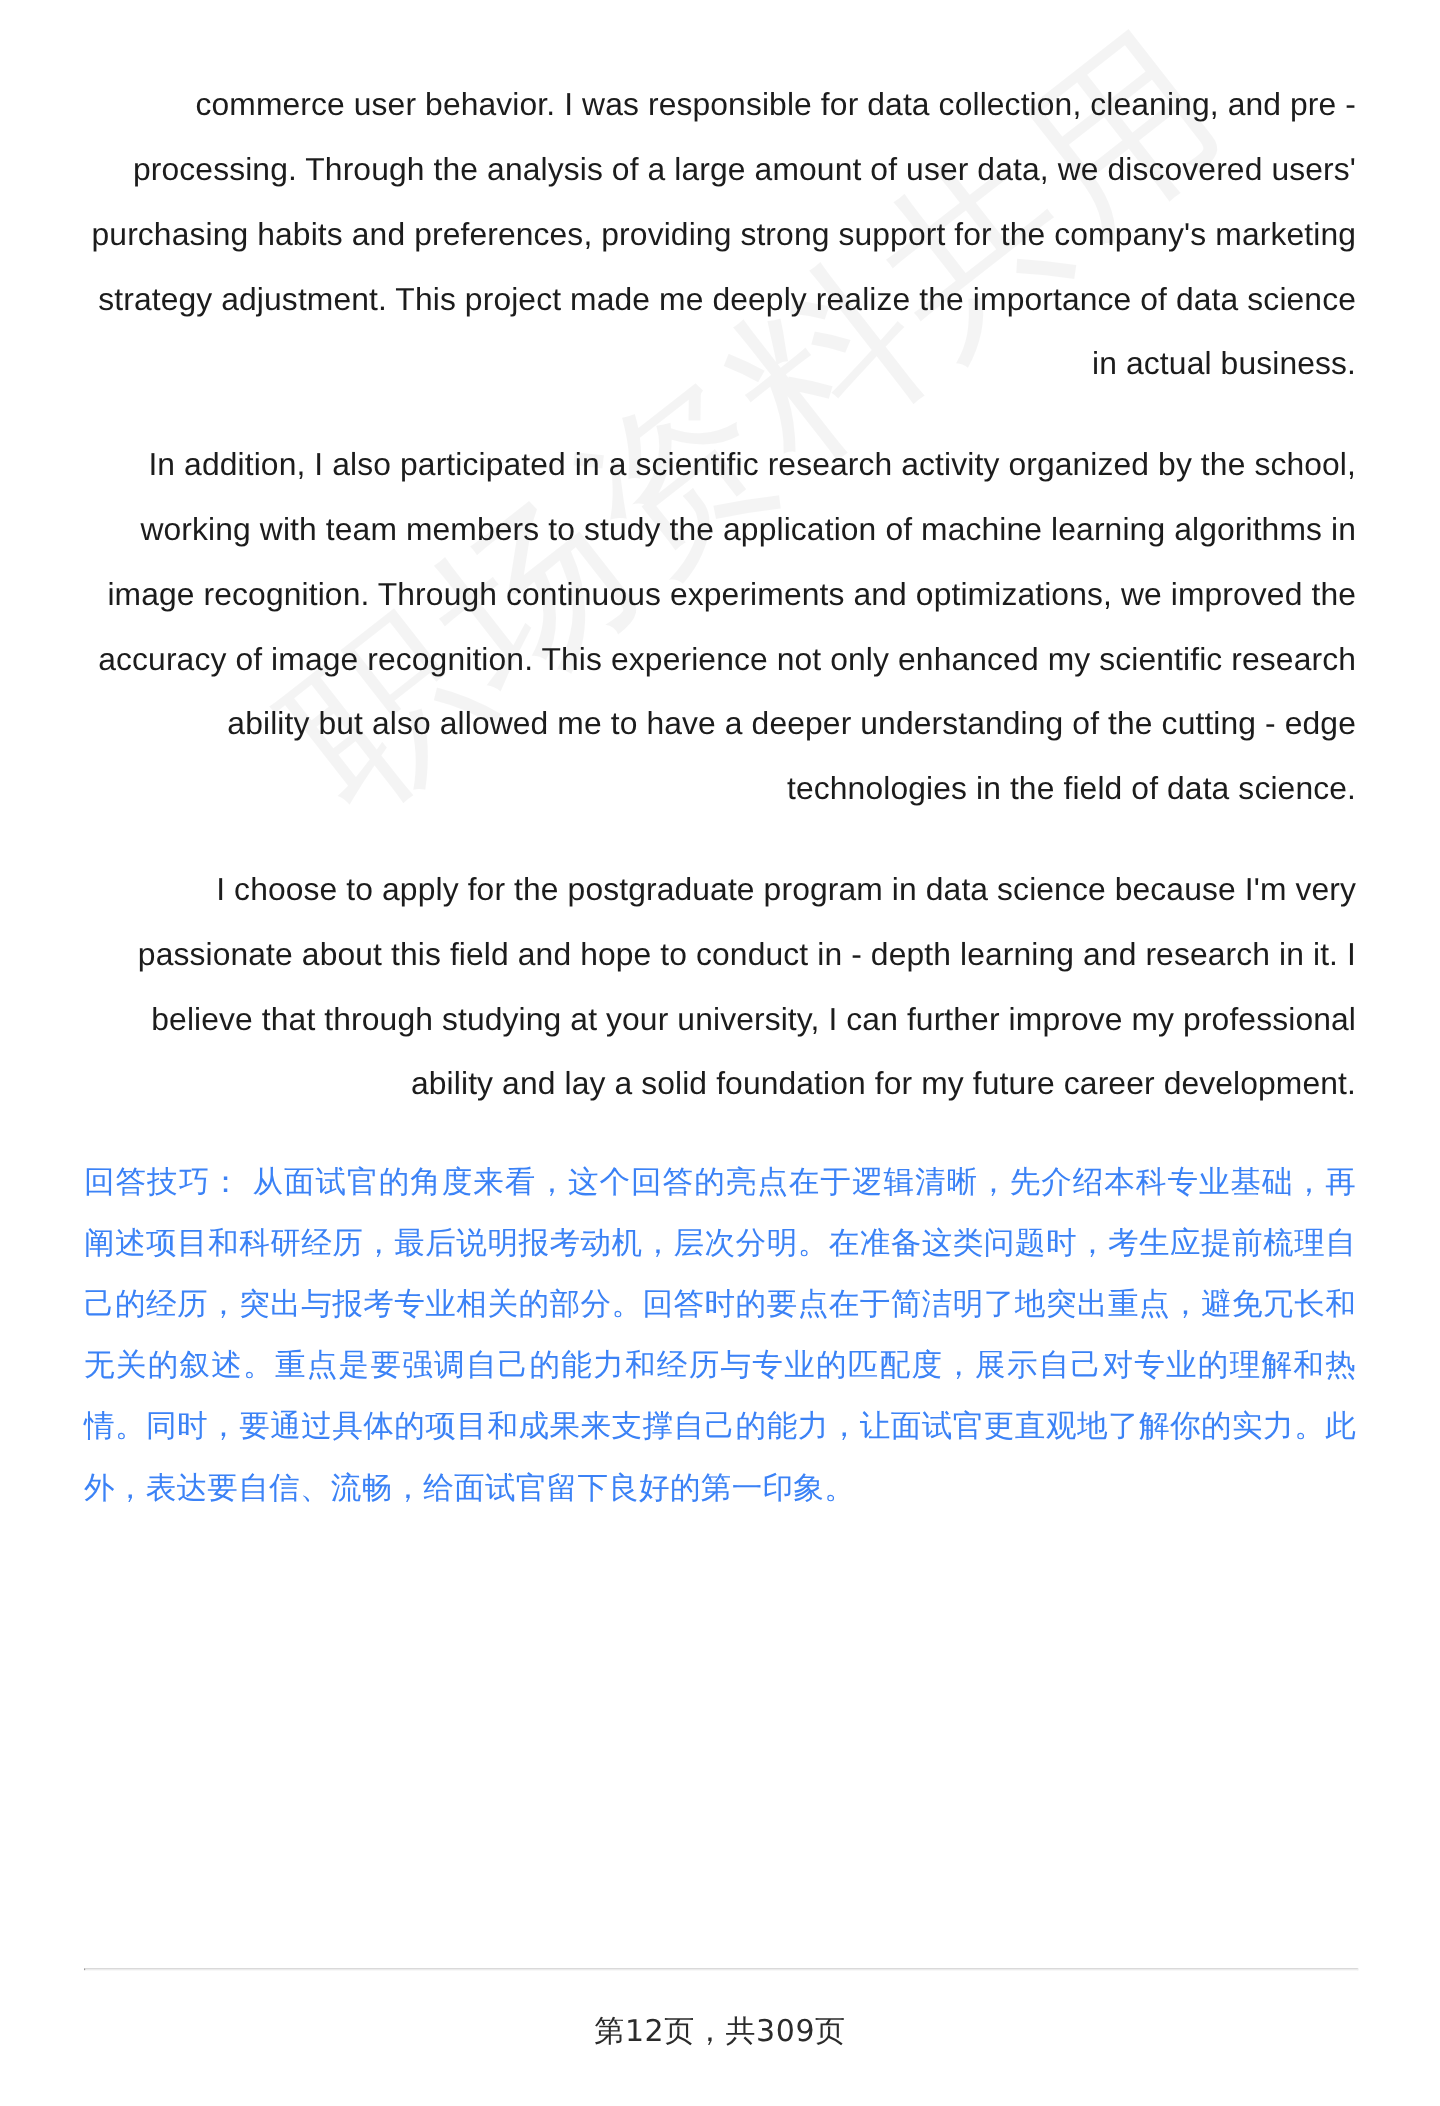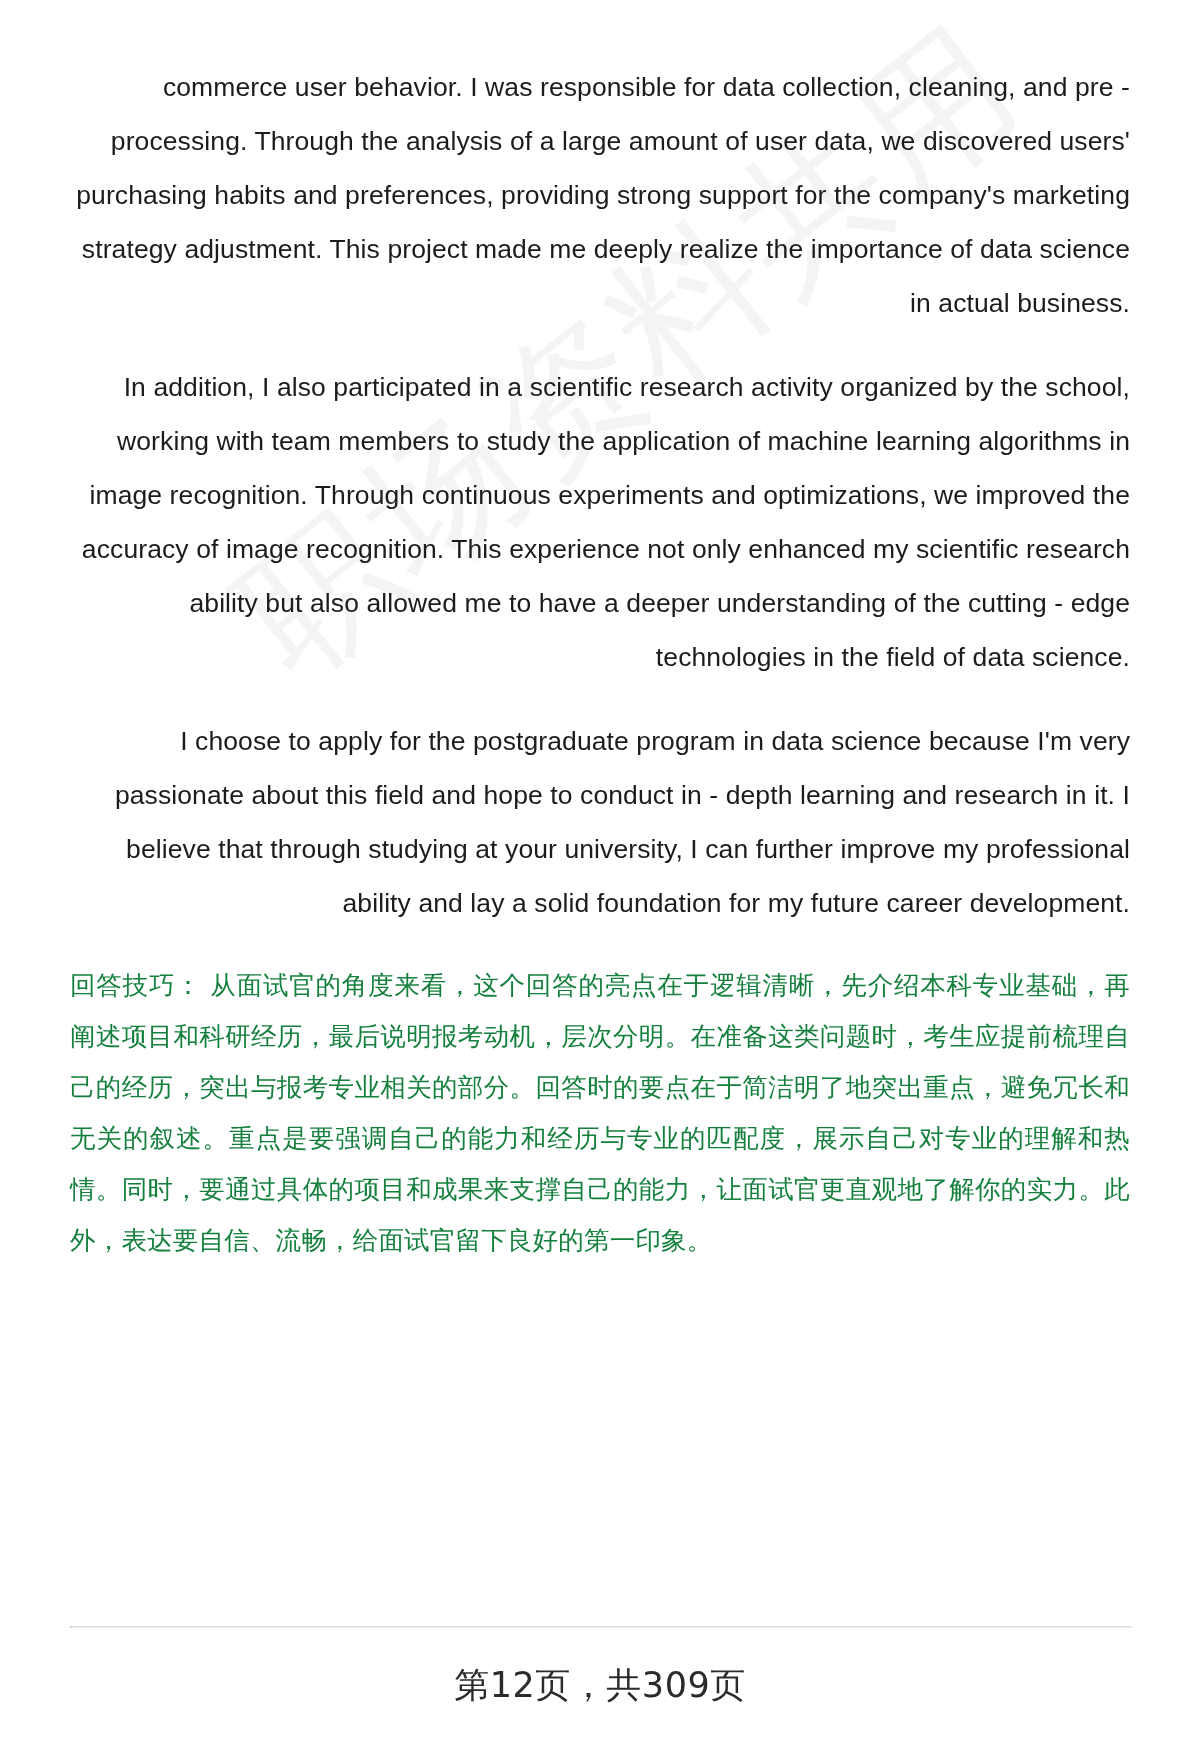--- a/index.html
+++ b/index.html
@@ -56,40 +56,40 @@
     margin: 0 0 30px 0;
     color: #1c1c1c;
     letter-spacing: 0.1px;
     text-align: right;
   }
   p.para-cn {
     font-family: "DejaVu Sans", sans-serif;
     font-size: 25.5px;
     line-height: 51px;
     margin: 0;
-    color: #15803d;
+    color: #3b82f6;
     letter-spacing: 0.2px;
     text-align: justify;
   }
   .footer {
     position: absolute;
     left: 70px;
     right: 70px;
     bottom: 0;
     z-index: 1;
   }
   .footer-rule {
     border-top: 1px solid #d9d9d9;
     width: 100%;
     margin: 0;
   }
   .footer-text {
     text-align: center;
     font-family: "DejaVu Sans", sans-serif;
-    font-size: 35px;
+    font-size: 25px;
     color: #2b2b2b;
     padding: 34px 0 46px 0;
     letter-spacing: 0.5px;
   }
 </style>
 </head>
 <body>
 
 <div class="page">
 

